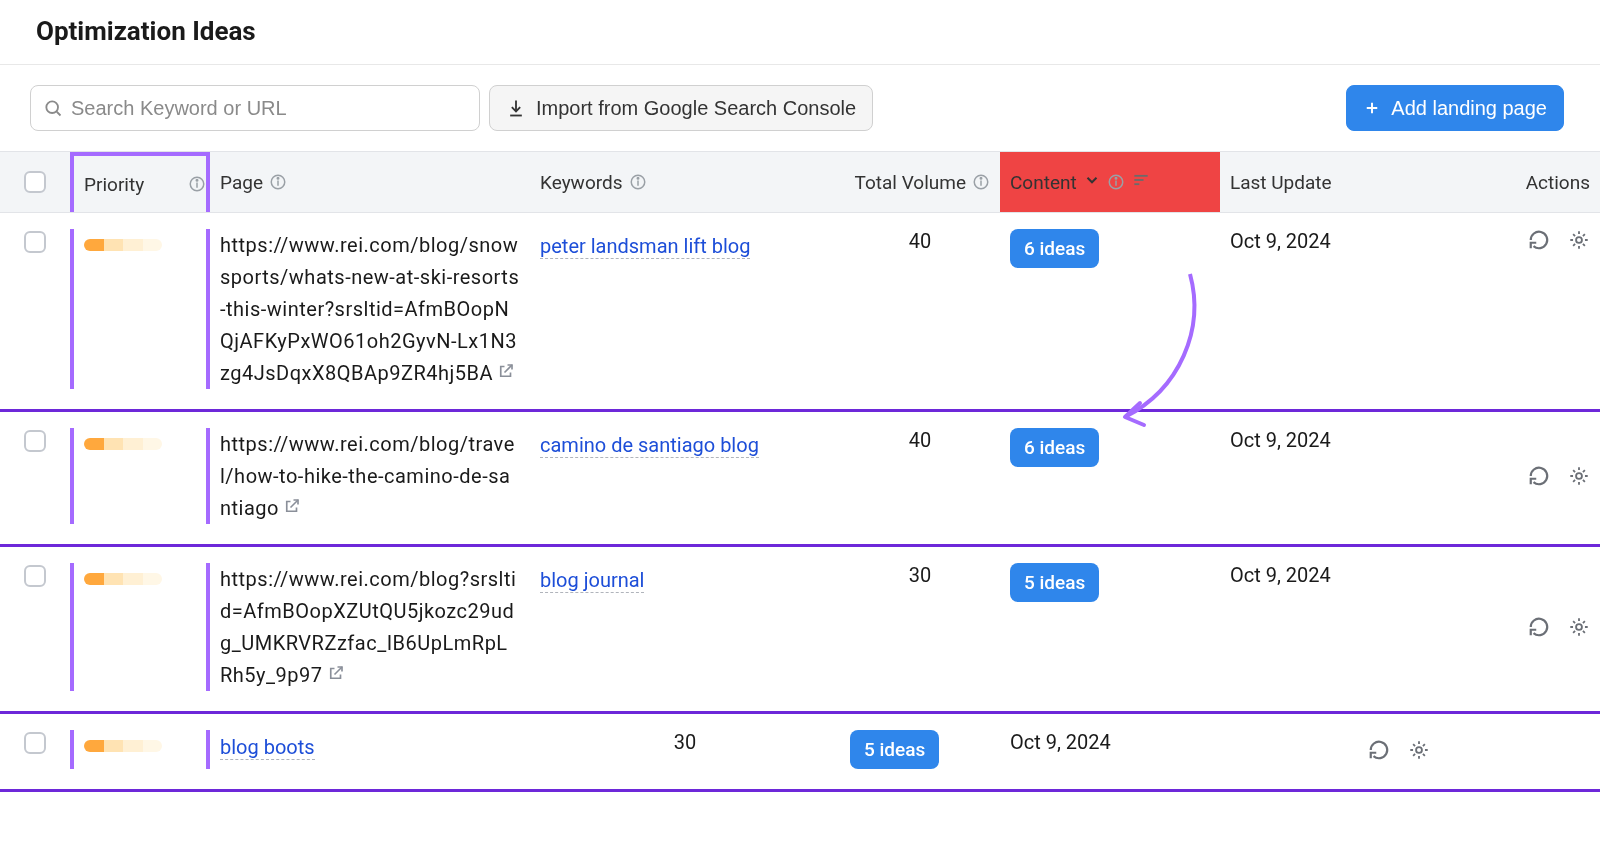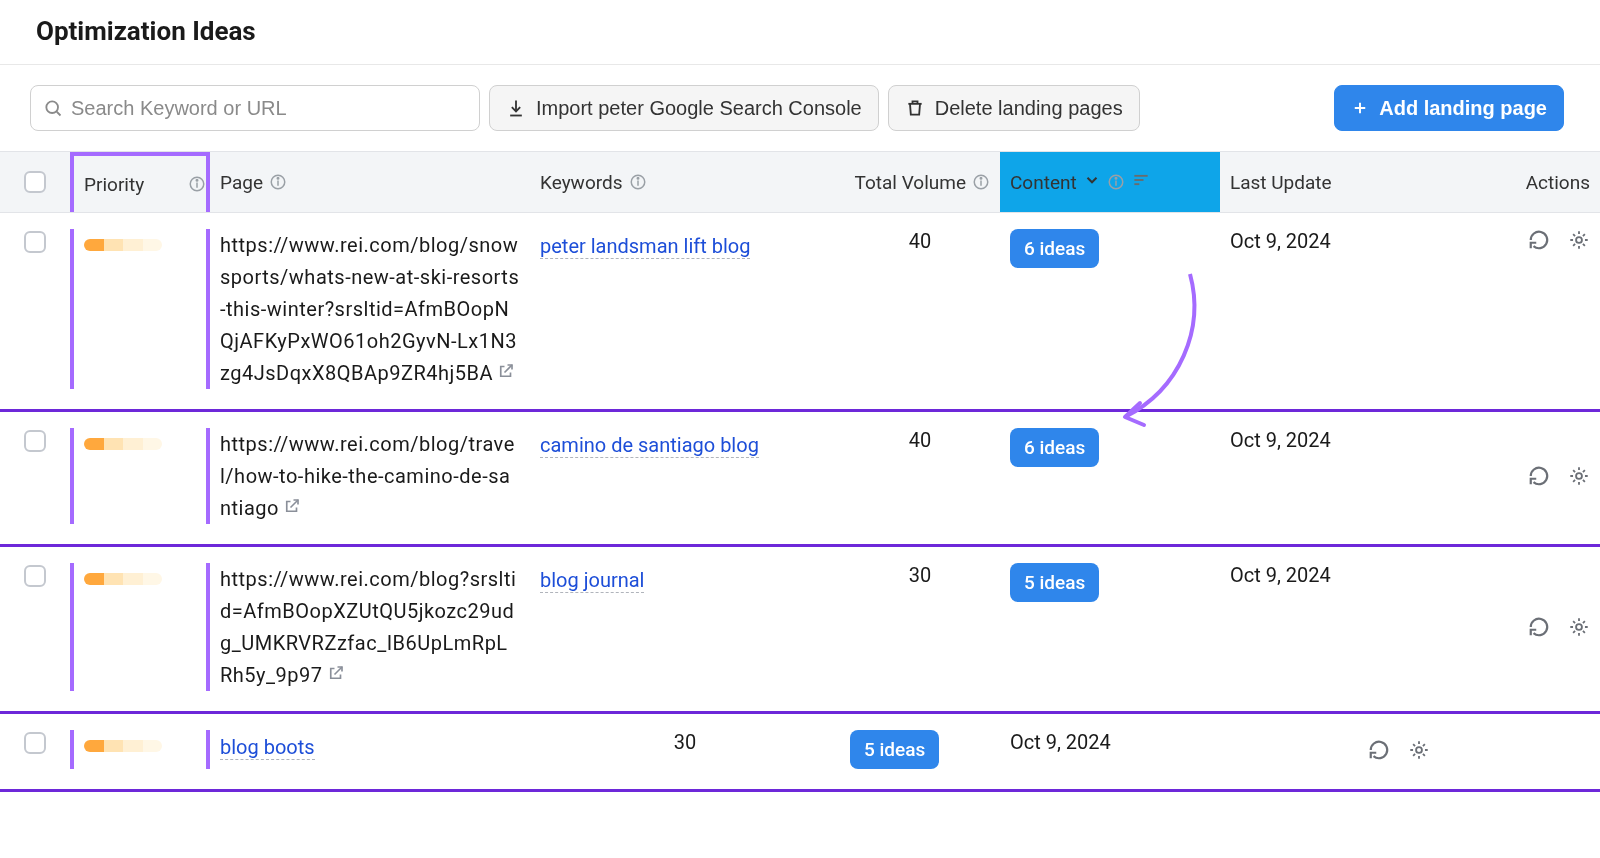--- a/index.html
+++ b/index.html
@@ -53,21 +53,21 @@
     background: #f5f5f5;
     font-size: 20px;
     color: #333;
     cursor: pointer;
     white-space: nowrap;
   }
   .btn.primary {
     background: #2f86eb;
     border-color: #2f86eb;
     color: #fff;
-    font-weight: 700;
+    font-weight: 400;
     margin-left: auto;
   }
   .btn svg { flex: 0 0 auto; }
 
   
   .tbl { width: 100%; }
   .hdr {
     display: grid;
     grid-template-columns: 70px 140px 320px 310px 160px 220px 220px 160px;
     align-items: center;
@@ -87,21 +87,21 @@
   .hdr .cell.right { justify-content: flex-end; }
   .hdr .priority-col {
     border: 4px solid #a56bff;
     border-bottom: none;
     height: 100%;
     align-self: stretch;
     padding-top: 0;
     gap: 44px;
   }
   .hdr .content-col {
-    background: #0ea5e9;
+    background: #ef4444;
     height: 100%;
   }
   .hdr .actions-col { justify-content: flex-end; }
 
   .info-i {
     display: inline-flex;
     width: 18px; height: 18px;
     color: #9aa0a6;
   }
   .chev-down { color:#333; }
@@ -192,31 +192,23 @@
       </svg>
     <input type="text" placeholder="Search Keyword or URL" style="">
   </div>
 
   <button class="btn">
     <svg width="20" height="20" viewBox="0 0 24 24" fill="none" stroke="#333" stroke-width="2.2">
         <path d="M12 3v12"></path>
         <path d="M7 11l5 5 5-5"></path>
         <path d="M5 21h14"></path>
       </svg>
-    <span>Import peter Google Search Console</span>
+    <span>Import from Google Search Console</span>
   </button>
 
-  <button class="btn">
-    <svg width="20" height="20" viewBox="0 0 24 24" fill="none" stroke="#333" stroke-width="2.2">
-        <path d="M4 7h16"></path>
-        <path d="M9 7V4h6v3"></path>
-        <path d="M6 7l1 13h10l1-13"></path>
-      </svg>
-    <span>Delete landing pages</span>
-  </button>
 
   <button class="btn primary">
     <svg width="18" height="18" viewBox="0 0 24 24" fill="none" stroke="#fff" stroke-width="2.6">
         <path d="M12 5v14"></path>
         <path d="M5 12h14"></path>
       </svg>
     <span>Add landing page</span>
   </button>
 </div>
 

